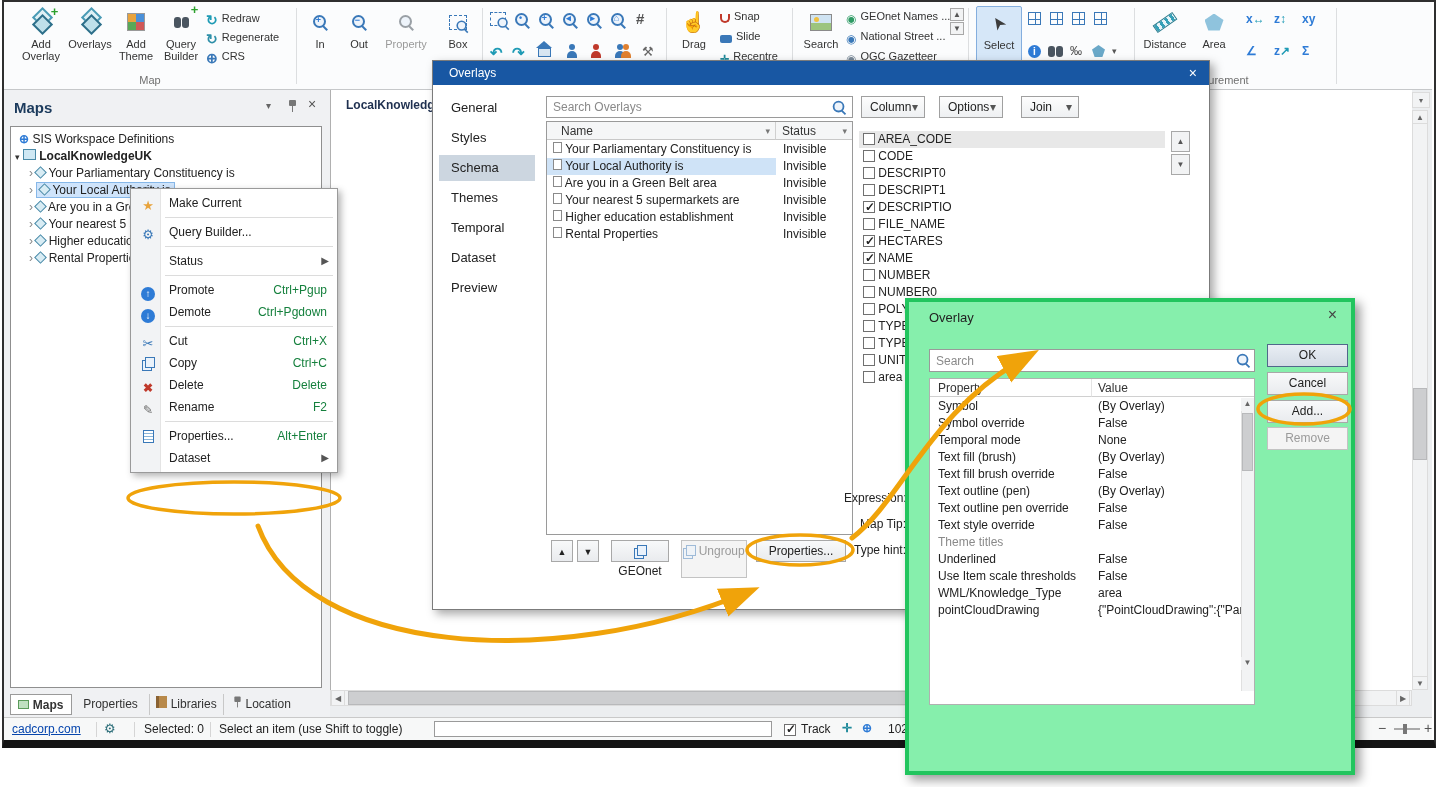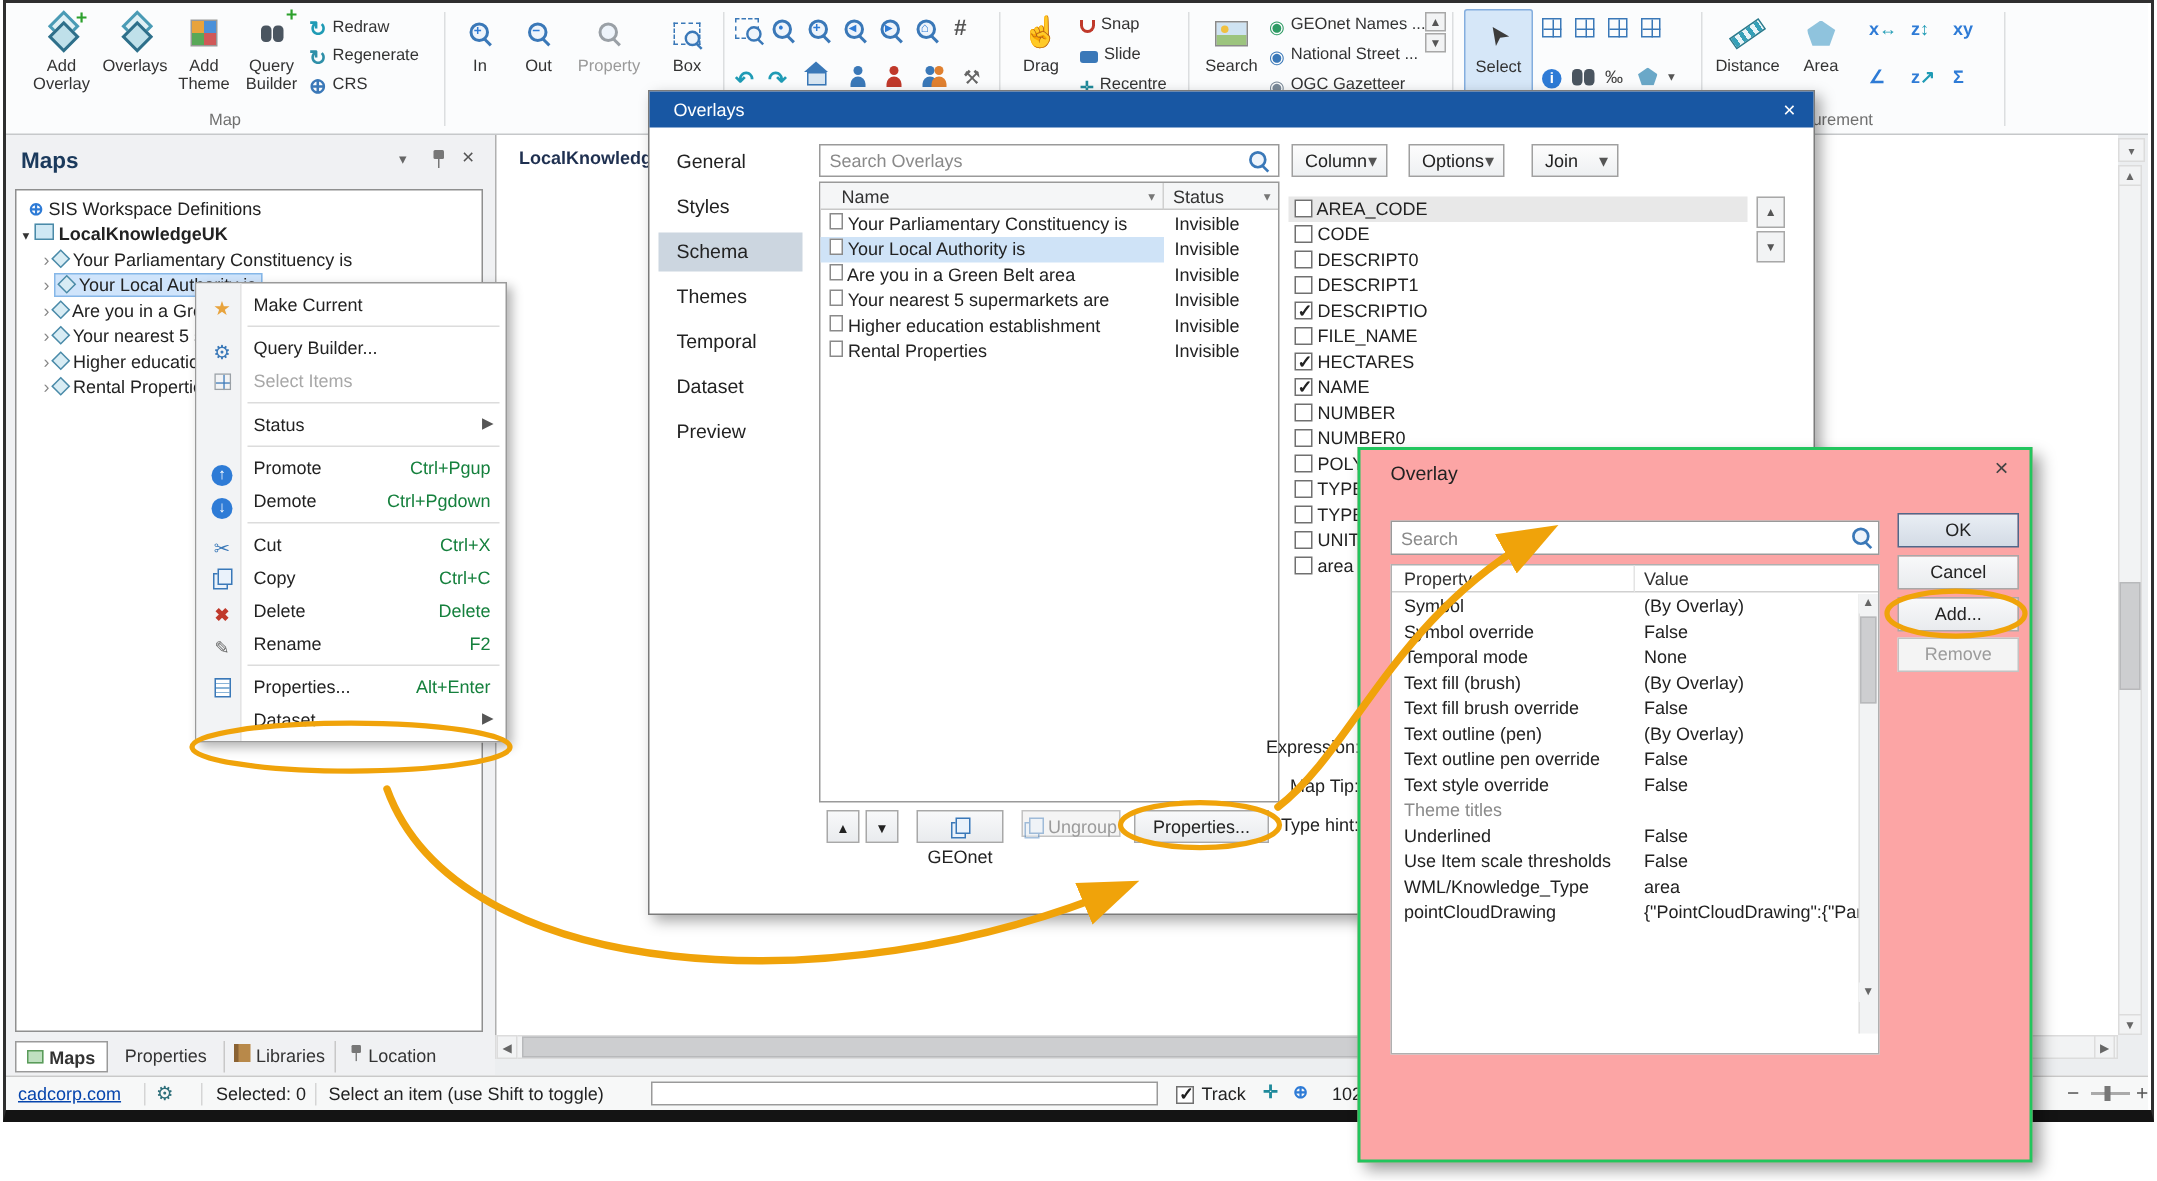--- a/index.html
+++ b/index.html
@@ -79,21 +79,21 @@
 .trow{position:absolute;height:17px;line-height:17px;font-size:12px;white-space:nowrap}
 .selbox{background:#cfe4fb;border:1px solid #86b7e8;padding:0 3px}
 .tab{position:absolute;top:0;height:21px;line-height:20px;font-size:12px;color:#333;text-align:center;border-right:1px solid #c8c8c8}
 .tab.on{background:#fff;border:1px solid #9a9a9a;font-weight:bold}
 
 .dlg1{left:432px;top:60px;width:778px;height:550px;background:#fff;border:1px solid #7b7b7b;box-shadow:4px 4px 9px rgba(0,0,0,.35);z-index:40}
 .dtitle{height:24px;background:#1857a3;color:#fff;font-size:12px;line-height:24px;padding-left:16px}
 .navitem{position:absolute;left:6px;width:96px;height:26px;line-height:26px;padding-left:12px;font-size:13px;color:#222}
 .navitem.on{background:#ccd6e0}
 .lrow{position:absolute;height:17px;line-height:17px;font-size:12px;white-space:nowrap}
-.dlg2{left:905px;top:298px;width:450px;height:477px;background:#fca5a5;border:2px solid #22c55e;box-shadow:5px 5px 10px rgba(0,0,0,.4);z-index:60}
+.dlg2{left:905px;top:298px;width:450px;height:477px;background:#86efac;border:4px solid #22c55e;box-shadow:5px 5px 10px rgba(0,0,0,.4);z-index:60}
 .menu{left:130px;top:188px;width:208px;background:#fff;border:1px solid #9a9a9a;box-shadow:3px 3px 7px rgba(0,0,0,.3);z-index:45;padding:3px 0}
 .mitem{position:relative;height:22px;line-height:22px;font-size:12px;padding-left:38px;color:#222;white-space:nowrap}
 .mitem.dis{color:#a8a8a8}
 .mitem .mic{position:absolute;left:8px;top:3px;width:18px;text-align:center}
 .mitem .ms{position:absolute;right:10px;color:#15803d}
 .msep{height:7px;position:relative}
 .msep::after{content:"";position:absolute;left:34px;right:4px;top:3px;height:1px;background:#dcdcdc}
 .marrow{position:absolute;right:8px;color:#555;font-size:10px}
 
 .sbar{background:#f2f3f4;border:1px solid #dcdcdc}
@@ -341,21 +341,20 @@
   <span class="a" style="left:1420px;top:2px;font-size:14px;color:#555">+</span>
 </div>
 
 <div class="a frame"></div>
 
 <div class="a menu">
   <div class="a" style="left:0;top:0;bottom:0;width:30px;background:#f2f3f5;border-right:1px solid #e4e4e4"></div>
   <div class="mitem"><span class="mic" style="color:#e8a33d;font-size:13px">★</span><span>Make Current</span></div>
   <div class="msep"></div>
   <div class="mitem"><span class="mic" style="color:#3a78b8;font-size:13px">⚙</span><span>Query Builder...</span></div>
-  <div class="mitem dis"><span class="mic"><span class="grid12" style="border-color:#9aa0a6;transform:scale(.85)"></span></span><span>Select Items</span></div>
   <div class="msep"></div>
   <div class="mitem"><span>Status</span><span class="marrow">▶</span></div>
   <div class="msep"></div>
   <div class="mitem"><span class="mic"><span class="circ">↑</span></span><span>Promote</span><span class="ms">Ctrl+Pgup</span></div>
   <div class="mitem"><span class="mic"><span class="circ">↓</span></span><span>Demote</span><span class="ms">Ctrl+Pgdown</span></div>
   <div class="msep"></div>
   <div class="mitem"><span class="mic" style="color:#3a78b8;font-size:13px">✂</span><span>Cut</span><span class="ms">Ctrl+X</span></div>
   <div class="mitem"><span class="mic"><span class="icopy"></span></span><span>Copy</span><span class="ms">Ctrl+C</span></div>
   <div class="mitem"><span class="mic" style="color:#c0392b;font-size:12px;font-weight:bold">✖</span><span>Delete</span><span class="ms">Delete</span></div>
   <div class="mitem"><span class="mic" style="color:#666;font-size:12px">✎</span><span>Rename</span><span class="ms">F2</span></div>
@@ -387,21 +386,21 @@
     <div class="lrow" style="left:0;top:36px;width:100%"><span class="a" style="left:0;top:0;width:229px;height:17px;background:#cfe3f7"></span><span class="doc" style="margin-left:6px;position:relative"></span> <span style="position:relative">Your Local Authority is</span><span class="a" style="left:236px">Invisible</span></div>
     <div class="lrow" style="left:0;top:53px;width:100%"><span class="doc" style="margin-left:6px"></span> <span>Are you in a Green Belt area</span><span class="a" style="left:236px">Invisible</span></div>
     <div class="lrow" style="left:0;top:70px;width:100%"><span class="doc" style="margin-left:6px"></span> <span>Your nearest 5 supermarkets are</span><span class="a" style="left:236px">Invisible</span></div>
     <div class="lrow" style="left:0;top:87px;width:100%"><span class="doc" style="margin-left:6px"></span> <span>Higher education establishment</span><span class="a" style="left:236px">Invisible</span></div>
     <div class="lrow" style="left:0;top:104px;width:100%"><span class="doc" style="margin-left:6px"></span> <span>Rental Properties</span><span class="a" style="left:236px">Invisible</span></div>
   </div>
 
   <div class="a btn" style="left:118px;top:479px;width:22px;height:22px"><span style="font-size:9px">▲</span></div>
   <div class="a btn" style="left:144px;top:479px;width:22px;height:22px"><span style="font-size:9px">▼</span></div>
   <div class="a btn" style="left:178px;top:479px;width:58px;height:22px"><span class="icopy" style="vertical-align:-3px"></span> <span>GEOnet</span></div>
-  <div class="a btn dis" style="left:248px;top:479px;width:66px;height:18px"><span class="icopy" style="vertical-align:-3px;opacity:.45"></span> <span>Ungroup</span></div>
+  <div class="a btn dis" style="left:248px;top:479px;width:66px;height:38px"><span class="icopy" style="vertical-align:-3px;opacity:.45"></span> <span>Ungroup</span></div>
   <div class="a btn" style="left:323px;top:479px;width:90px;height:22px"><span>Properties...</span></div>
 
   <div class="a ddbtn" style="left:428px;top:35px;width:64px;height:22px"><span>Column</span></div>
   <div class="a ddbtn" style="left:506px;top:35px;width:64px;height:22px"><span>Options</span></div>
   <div class="a ddbtn" style="left:588px;top:35px;width:58px;height:22px"><span>Join</span></div>
 
   <div class="a" style="left:426px;top:70px;width:306px;height:17px;background:#e8e8e8"></div>
   <div class="lrow" style="left:430px;top:70px"><span class="cb" data-checked="false"></span> <span>AREA_CODE</span></div>
   <div class="lrow" style="left:430px;top:87px"><span class="cb" data-checked="false"></span> <span>CODE</span></div>
   <div class="lrow" style="left:430px;top:104px"><span class="cb" data-checked="false"></span> <span>DESCRIPT0</span></div>

